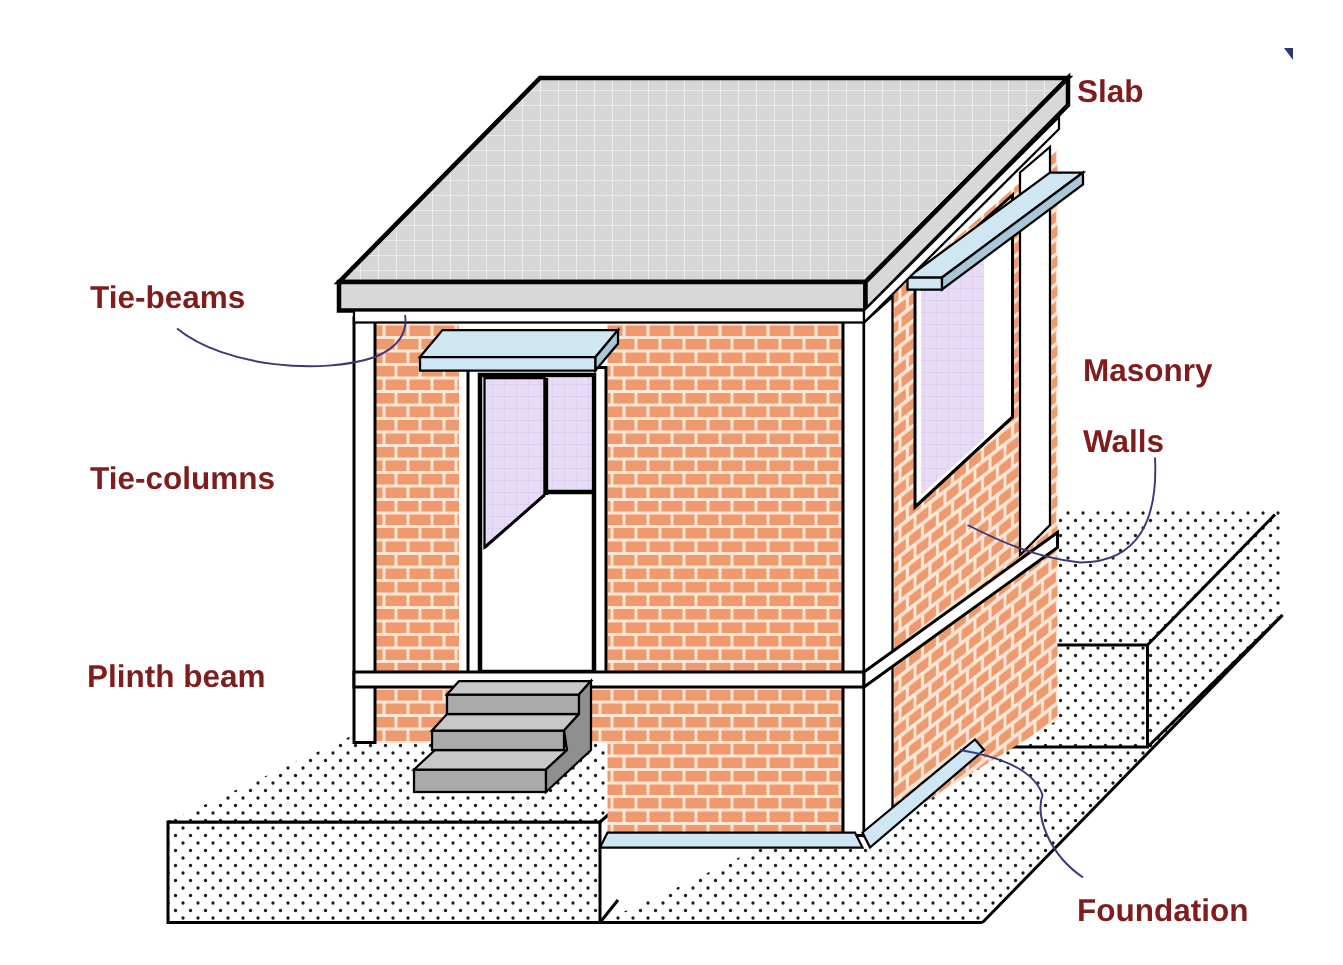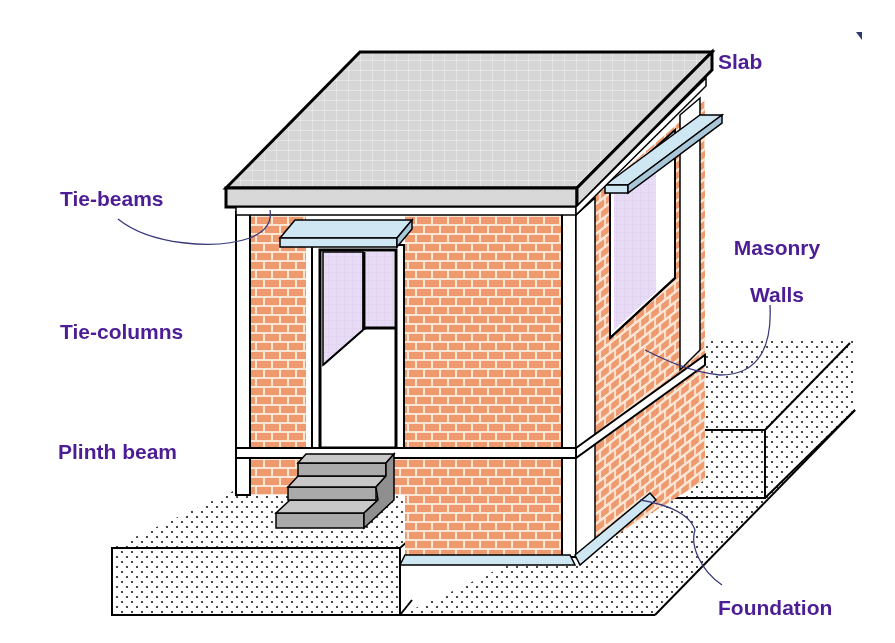--- a/index.html
+++ b/index.html
@@ -1,21 +1,21 @@
 <!DOCTYPE html>
 <html><head>
   <meta charset="utf-8">
   <style>
     html, body { margin: 0; padding: 0; background: #ffffff; }
     body { width: 895px; height: 643px; overflow: hidden; position: relative;
            font-family: "Liberation Sans", sans-serif; }
     #stage { position: absolute; left: 0; top: 0; width: 895px; height: 643px; }
     .label { position: absolute; font-family: "Liberation Sans", sans-serif; font-weight: bold;
-             font-size: 21px; color: #4c1d95; line-height: 24px; white-space: nowrap; }
-    .label.center { text-align: center; }
+             font-size: 21px; color: #7f1d1d; line-height: 24px; white-space: nowrap; }
+    .label.center { text-align: left; }
   </style>
 </head>
 <body>
 
 <div id="stage">
   <svg width="895" height="643" viewBox="0 0 895 643" xmlns="http://www.w3.org/2000/svg">
     <defs>
       <pattern id="bricks" width="32" height="18" patternUnits="userSpaceOnUse">
         <rect width="32" height="18" fill="#fbe6d6"></rect>
         <rect x="1" y="1" width="14" height="7" fill="#ee9a6e"></rect>
@@ -142,16 +142,16 @@
     <polygon points="856,32 862,32 862,40" fill="#2a3a6a"></polygon>
   </svg>
 
   
   <div class="label" style="left:718px; top:50px;">Slab</div>
   <div class="label" style="left:60px; top:187px;">Tie-beams</div>
   <div class="label center" style="left:722px; top:236px; width:110px;">
     <div>Masonry</div>
     <div style="margin-top:23px;">Walls</div>
   </div>
-  <div class="label" style="left:60px; top:320px;">Tie-columns</div>
+  <div class="label" style="left:60px; top:308px;">Tie-columns</div>
   <div class="label" style="left:58px; top:440px;">Plinth beam</div>
   <div class="label" style="left:718px; top:596px;">Foundation</div>
 </div>
 
 </body></html>

